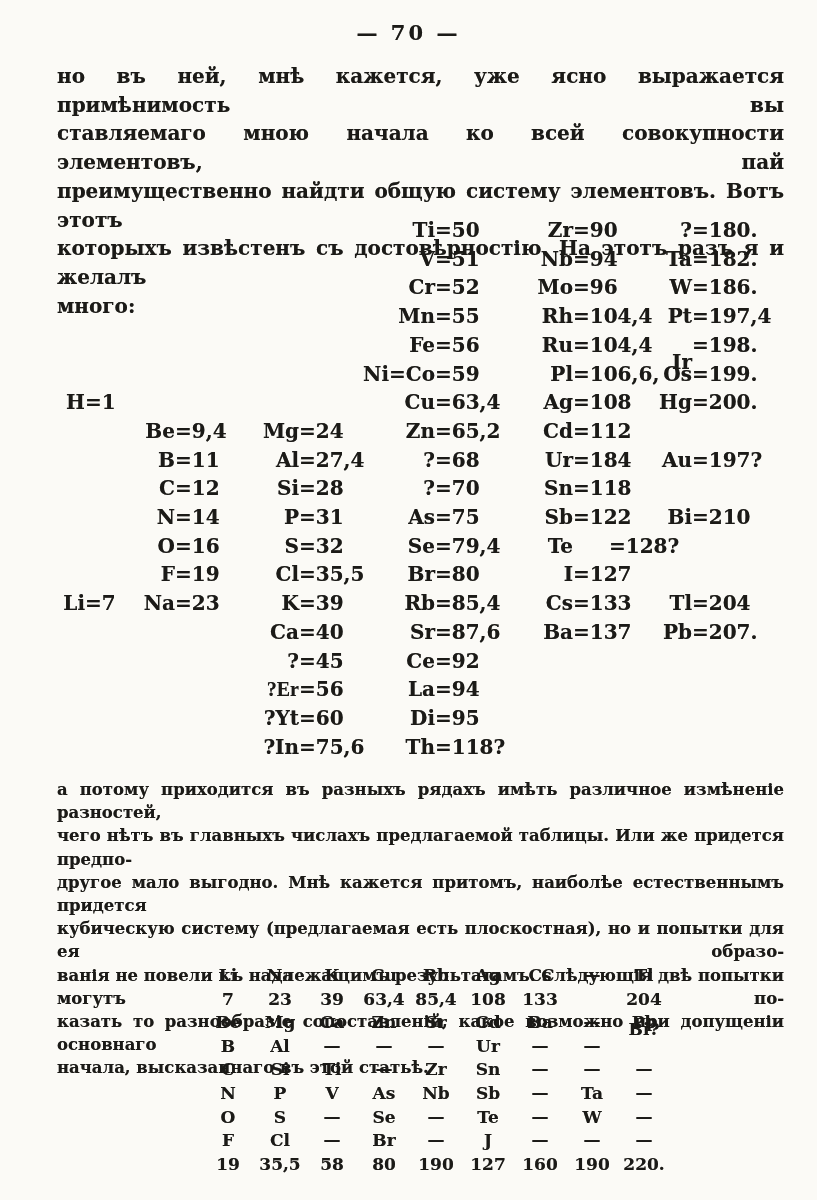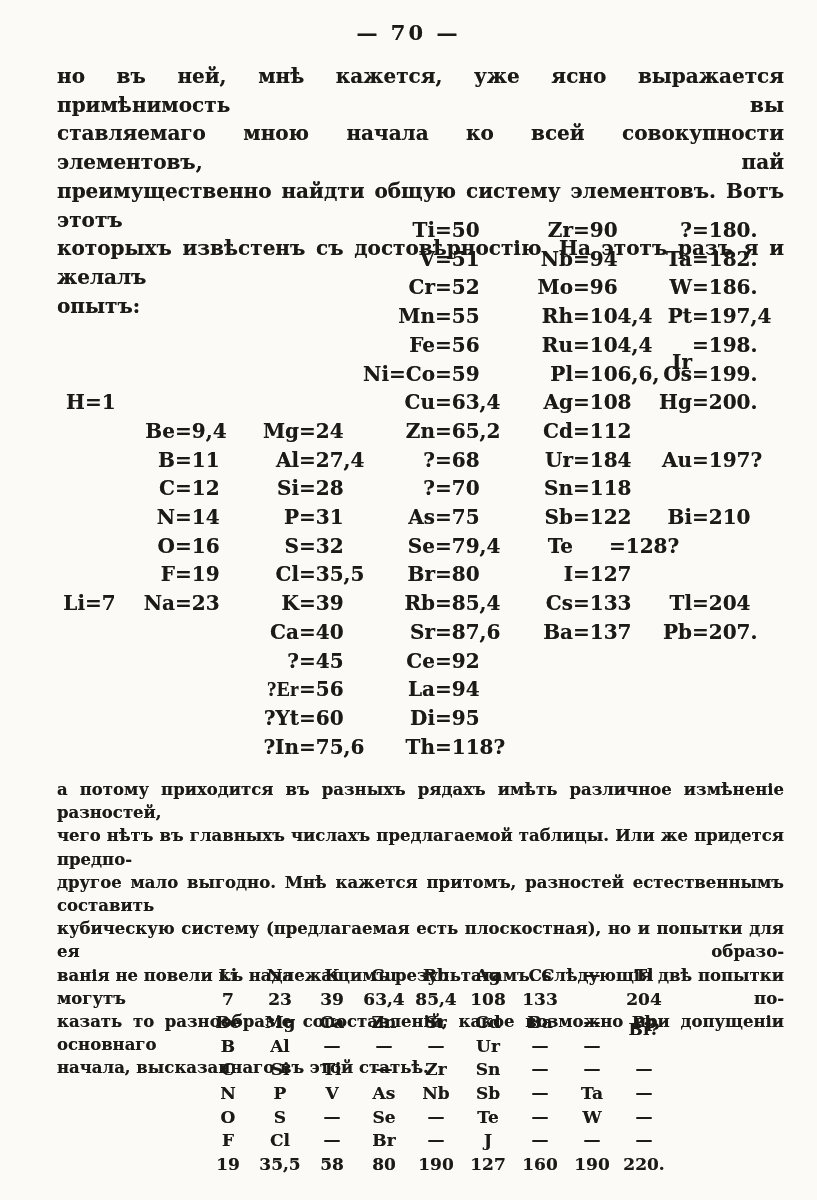--- a/index.html
+++ b/index.html
@@ -87,21 +87,21 @@
 <body style="background: rgb(251, 250, 246);">
 
 <div class="page" style="color: rgb(27, 26, 23);">
   <div class="page-number">— 70 —</div>
 
   <div class="para para1" id="para1">
       <div class="tline">но въ ней, мнѣ кажется, уже ясно выражается примѣнимость вы</div>
       <div class="tline">ставляемаго мною начала ко всей совокупности элементовъ, пай</div>
       <div class="tline">преимущественно найдти общую систему элементовъ. Вотъ этотъ</div>
       <div class="tline">которыхъ извѣстенъ съ достовѣрностію. На этотъ разъ я и желалъ</div>
-      <div class="tline last">опытъ:</div>
+      <div class="tline last">много:</div>
     </div>
 
   <div class="etable" id="etable">
       <span class="et-sym" style="top: 0px; right: 382px;">Ti</span>
       <span class="et-val" style="top: 0px; left: 435px;">=50</span>
       <span class="et-sym" style="top: 0px; right: 244px;">Zr</span>
       <span class="et-val" style="top: 0px; left: 573px;">=90</span>
       <span class="et-sym" style="top: 0px; right: 125px;">?</span>
       <span class="et-val" style="top: 0px; left: 692px;">=180.</span>
       <span class="et-sym" style="top: 28.7px; right: 382px;">V</span>
@@ -228,21 +228,21 @@
       <span class="et-val" style="top: 487.9px; left: 435px;">=95</span>
       <span class="et-sym" style="top: 516.6px; right: 518px;">?In</span>
       <span class="et-val" style="top: 516.6px; left: 299px;">=75,6</span>
       <span class="et-sym" style="top: 516.6px; right: 382px;">Th</span>
       <span class="et-val" style="top: 516.6px; left: 435px;">=118?</span>
     </div>
 
   <div class="para para2" id="para2">
       <div class="tline">а потому приходится въ разныхъ рядахъ имѣть различное измѣненіе разностей,</div>
       <div class="tline">чего нѣтъ въ главныхъ числахъ предлагаемой таблицы. Или же придется предпо-</div>
-      <div class="tline">другое мало выгодно. Мнѣ кажется притомъ, разностей естественнымъ составить</div>
+      <div class="tline">другое мало выгодно. Мнѣ кажется притомъ, наиболѣе естественнымъ придется</div>
       <div class="tline">кубическую систему (предлагаемая есть плоскостная), но и попытки для ея образо-</div>
       <div class="tline">ванія не повели къ надлежащимъ результатамъ. Слѣдующія двѣ попытки могутъ по-</div>
       <div class="tline">казать то разнообразіе сопоставленій, какое возможно при допущеніи основнаго</div>
       <div class="tline last">начала, высказаннаго въ этой статьѣ.</div>
     </div>
 
   <div class="atable" id="atable">
       <span class="at-cell" style="top: 0px; left: 228px;">Li</span>
       <span class="at-cell" style="top: 0px; left: 280px;">Na</span>
       <span class="at-cell" style="top: 0px; left: 332px;">K</span>

